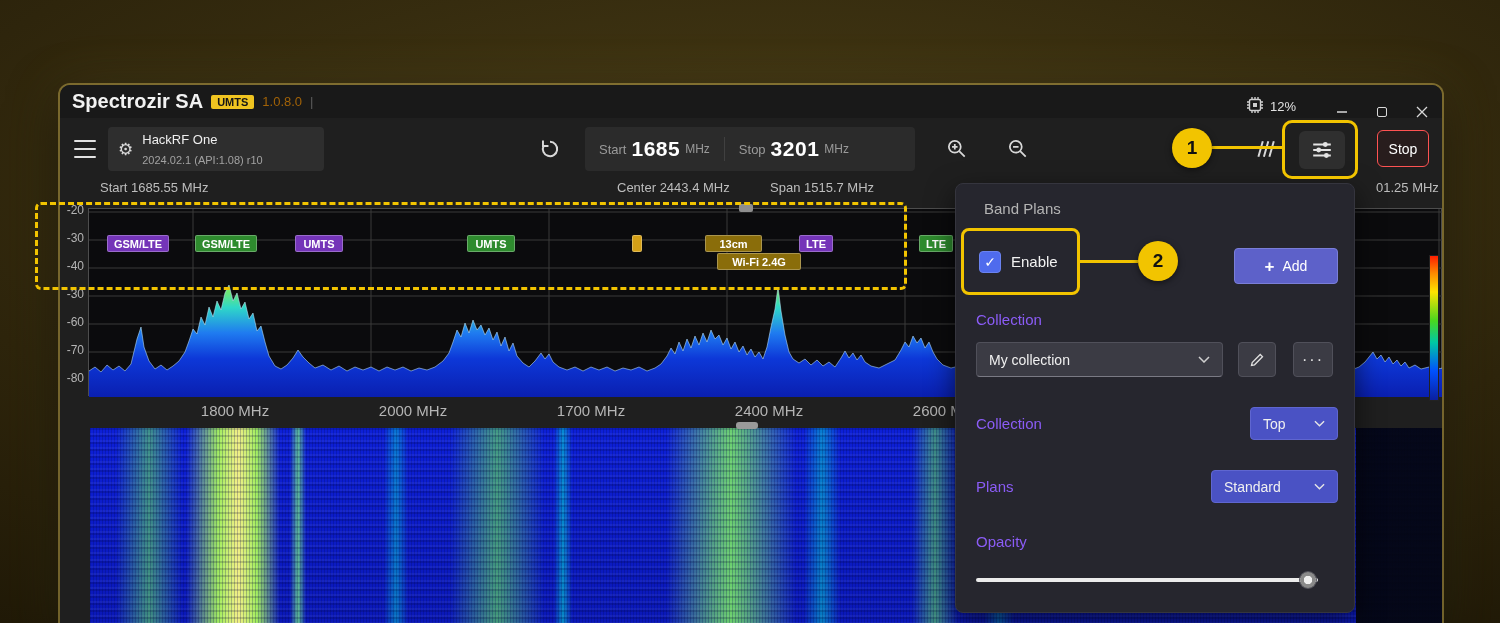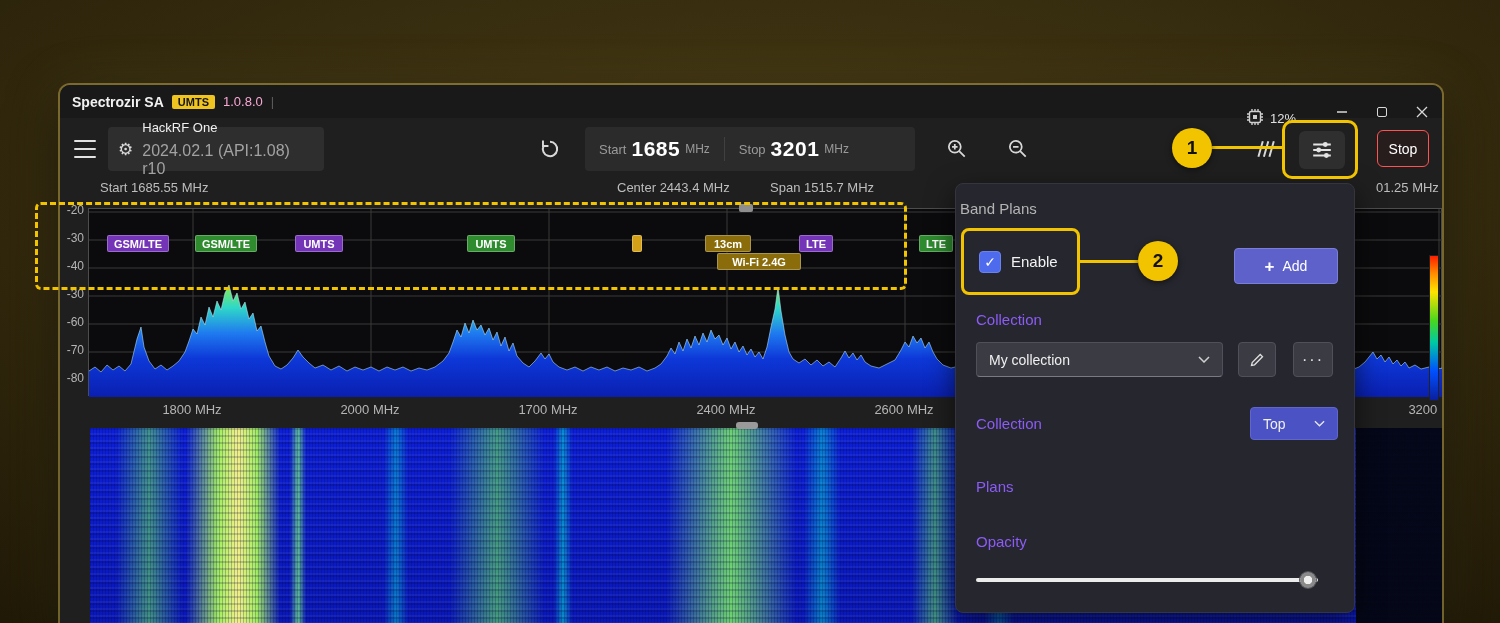--- a/index.html
+++ b/index.html
@@ -14,57 +14,57 @@
   
   #app {
     position:absolute; left:60px; top:85px; width:1382px; height:560px;
     background:#1f1f1f; border-radius:10px 10px 0 0; overflow:hidden;
     box-shadow:0 0 0 2px rgba(235,205,95,.40), 0 0 55px rgba(235,205,95,.14), 0 14px 50px rgba(0,0,0,.85);
   }
 
   
   .titlebar { position:absolute; left:0; top:0; width:100%; height:33px; background:#191919;
     display:flex; align-items:center; padding:0 0 0 12px; gap:8px; font-size:13px; }
-  .app-name { font-size:14px; font-weight:bold; color:#f2f2f2; }
+  .app-name { font-size:20px; font-weight:bold; color:#f2f2f2; }
   .beta { background:#f0c420; color:#151515; font-size:11px; font-weight:bold; padding:1px 6px; border-radius:2px; }
-  .ver { color:#f9a8d4; }
+  .ver { color:#a16207; }
   .sep { color:#5c5c5c; }
   .devsum { color:#9a9a9a; }
-  .tb-right { margin-left:auto; display:flex; align-items:flex-end;margin-top:21px; }
+  .tb-right { margin-left:auto; display:flex; align-items:flex-start;margin-top:21px; }
   .cpu-wrap { display:flex; align-items:center; gap:6px; margin-right:26px; color:#e0e0e0; }
   .winbtn { width:40px; height:33px; display:flex; align-items:center; justify-content:center; }
   .maxbox { width:10px; height:10px; border:1.3px solid #d8d8d8; border-radius:2px; display:block; }
 
   
   .icon-btn { display:flex; align-items:center; justify-content:center; cursor:pointer; }
   .hamburger { left:14px; top:55px; width:22px; height:18px; display:flex; flex-direction:column; justify-content:space-between; }
   .hamburger i { display:block; height:2.2px; background:#e2e2e2; border-radius:1px; }
   .device-btn { left:48px; top:42px; width:216px; height:44px; background:#2e2e2e; border-radius:4px;
     display:flex; align-items:center; gap:9px; padding:0 10px; }
   .device-btn .l1 { font-size:13px; color:#efefef; }
-  .device-btn .l2 { font-size:16px; color:#a2a2a2; margin-top:7px; }
+  .device-btn .l2 { font-size:11px; color:#a2a2a2; margin-top:7px; }
   .gear { font-size:17px; color:#d8d8d8; }
   .freq-box { left:525px; top:42px; width:330px; height:44px; background:#2b2b2b; border-radius:4px;
     display:flex; align-items:center; padding:0 14px; }
   .freq-box .lab { font-size:13px; color:#9a9a9a; }
   .freq-box b { font-size:21px; color:#fff; margin:0 5px; letter-spacing:.5px; }
   .freq-box .unit { font-size:12px; color:#9a9a9a; }
   .freq-div { width:1px; height:24px; background:#404040; margin:0 14px; }
   .filter-btn { left:1239px; top:46px; width:46px; height:38px; background:#2f2f2f; border-radius:6px; }
   .stop-btn { left:1317px; top:45px; width:52px; height:37px; background:#281d1d;
     border:1.5px solid #ff5252; border-radius:6px; color:#fff; font-size:14px;
     display:flex; align-items:center; justify-content:center; }
 
   
   .readout { position:absolute; font-size:13px; color:#bdbdbd; top:95px; white-space:nowrap; }
 
   
   .plot { left:28px; top:123px; width:1354px; height:188px; background:#0b0b0d; border:1px solid #4d4d4d; }
   .ytick { position:absolute; left:0; width:24px; text-align:right; font-size:12px; color:#b5b5b5; }
-  .xtick { position:absolute; top:317px; transform:translateX(-50%); font-size:13px; color:#b5b5b5; white-space:nowrap; }
+  .xtick { position:absolute; top:317px; transform:translateX(-50%); font-size:15px; color:#b5b5b5; white-space:nowrap;margin-left:43px; }
   .badge { position:absolute; top:26px; height:17px; line-height:16px; font-size:11px; font-weight:bold;
     color:#fff; text-align:center; border-radius:2px; border:1px solid rgba(255,255,255,.28); overflow:hidden; }
   .bp { background:#7434b8; }
   .bg { background:#2e8b2e; }
   .bo { background:#8a6d0a; }
   .bgold { background:#d4a017; }
   .fps { position:absolute; top:124px; left:1310px; font-size:12px; color:#b5b5b5; }
   .center-handle { left:679px; top:119px; width:14px; height:8px; background:#8e8e8e; border-radius:2px; }
 
   
@@ -87,21 +87,21 @@
       linear-gradient(90deg, transparent, rgba(0,225,200,.5) 50%, transparent) 714px 0/36px 100% no-repeat,
       linear-gradient(90deg, transparent, rgba(95,220,85,.6) 50%, transparent) 822px 0/46px 100% no-repeat,
       linear-gradient(90deg, transparent, rgba(0,215,195,.4) 50%, transparent) 894px 0/30px 100% no-repeat,
       linear-gradient(180deg,#0d20d8,#0a17b4);
   }
   .wf-handle { left:676px; top:337px; width:22px; height:7px; background:#9a9a9a; border-radius:3px; }
 
   
   .panel { left:895px; top:98px; width:400px; height:430px; background:#26262e; border-radius:8px;
     box-shadow:0 10px 28px rgba(0,0,0,.6); border:1px solid #35353e; }
-  .panel .sect { position:absolute; left:4px; font-size:15px; color:#b4b4b4; }
+  .panel .sect { position:absolute; left:28px; font-size:15px; color:#b4b4b4; }
   .panel .flabel { position:absolute; left:20px; font-size:15px; color:#8b5cf6; }
   .checkbox { position:absolute; left:23px; top:67px; width:22px; height:22px; background:#4f6bed;
     border:1px solid #6a82f0; border-radius:4px; color:#fff; font-size:14px;
     display:flex; align-items:center; justify-content:center; }
   .enable-lab { position:absolute; left:55px; top:69px; font-size:15px; color:#f2f2f2; }
   .add-btn { position:absolute; left:278px; top:64px; width:104px; height:36px; background:#5d61c9;
     border:1px solid #7a7ed8; border-radius:4px; color:#fff; font-size:14px;
     display:flex; align-items:center; justify-content:center; gap:8px; }
   .add-btn .plus { font-size:17px; font-weight:bold; line-height:1; }
   .drop { position:absolute; background:#3b3b44; border:1px solid #50505a; border-bottom-color:#7a7a84;
@@ -263,21 +263,21 @@
       </g>
       <path fill="url(#tg)" d="M0,162 L6,158 L12,163 L18,156 L24,161 L30,157 L36,162 L42,155 L48,130 L52,118 L55,138 L60,152 L66,160 L72,156 L78,161 L84,157 L90,152 L96,143 L100,132 L104,120 L108,125 L112,108 L116,116 L120,98 L124,108 L128,92 L132,101 L136,84 L140,76 L144,92 L148,84 L152,100 L156,93 L160,110 L164,104 L168,122 L172,117 L176,133 L180,147 L186,157 L192,160 L198,156 L204,149 L209,141 L214,148 L220,154 L226,159 L234,156 L242,161 L250,157 L258,162 L266,158 L274,161 L282,158 L290,162 L298,158 L306,161 L314,158 L322,162 L330,159 L338,161 L346,158 L354,152 L360,144 L364,133 L368,121 L372,128 L376,114 L380,124 L384,111 L388,121 L392,116 L396,126 L400,119 L404,131 L408,123 L412,137 L416,128 L420,142 L424,134 L428,147 L434,154 L440,158 L446,152 L452,144 L456,150 L460,145 L464,153 L470,158 L478,161 L486,158 L494,162 L502,158 L510,161 L518,158 L526,162 L534,159 L542,161 L550,158 L558,162 L566,159 L572,155 L578,147 L582,139 L586,145 L590,133 L594,142 L598,130 L602,139 L606,127 L610,136 L614,124 L618,133 L622,121 L626,130 L630,126 L634,136 L638,129 L642,140 L646,133 L650,143 L654,137 L658,146 L662,140 L666,148 L670,143 L674,150 L678,138 L682,118 L686,100 L689,78 L692,102 L696,126 L700,143 L704,150 L710,154 L716,150 L722,156 L728,151 L734,157 L740,153 L746,158 L752,149 L756,142 L760,149 L764,144 L768,151 L772,146 L776,153 L782,157 L790,159 L798,155 L806,151 L812,141 L816,133 L820,138 L824,127 L828,134 L832,129 L836,139 L840,133 L844,143 L848,150 L854,156 L862,159 L870,157 L878,161 L886,158 L894,161 L902,158 L910,162 L918,159 L926,161 L934,158 L942,162 L950,159 L958,161 L966,158 L974,162 L982,159 L990,161 L998,158 L1006,162 L1014,159 L1022,161 L1030,158 L1038,162 L1046,159 L1054,161 L1062,158 L1070,162 L1078,159 L1086,161 L1094,158 L1102,162 L1110,159 L1118,161 L1126,158 L1134,162 L1142,159 L1150,161 L1158,158 L1166,162 L1174,159 L1182,161 L1190,158 L1198,162 L1206,159 L1214,161 L1222,158 L1230,161 L1238,157 L1246,161 L1254,158 L1262,161 L1270,158 L1276,153 L1280,148 L1284,143 L1288,150 L1292,146 L1296,153 L1300,148 L1304,155 L1308,151 L1312,157 L1316,153 L1320,159 L1326,156 L1332,160 L1340,158 L1348,160 L1354,159 L1354,188 L0,188 Z"></path>
       <path fill="none" stroke="#bfe8ff" stroke-opacity=".55" stroke-width="1" d="M0,162 L6,158 L12,163 L18,156 L24,161 L30,157 L36,162 L42,155 L48,130 L52,118 L55,138 L60,152 L66,160 L72,156 L78,161 L84,157 L90,152 L96,143 L100,132 L104,120 L108,125 L112,108 L116,116 L120,98 L124,108 L128,92 L132,101 L136,84 L140,76 L144,92 L148,84 L152,100 L156,93 L160,110 L164,104 L168,122 L172,117 L176,133 L180,147 L186,157 L192,160 L198,156 L204,149 L209,141 L214,148 L220,154 L226,159 L234,156 L242,161 L250,157 L258,162 L266,158 L274,161 L282,158 L290,162 L298,158 L306,161 L314,158 L322,162 L330,159 L338,161 L346,158 L354,152 L360,144 L364,133 L368,121 L372,128 L376,114 L380,124 L384,111 L388,121 L392,116 L396,126 L400,119 L404,131 L408,123 L412,137 L416,128 L420,142 L424,134 L428,147 L434,154 L440,158 L446,152 L452,144 L456,150 L460,145 L464,153 L470,158 L478,161 L486,158 L494,162 L502,158 L510,161 L518,158 L526,162 L534,159 L542,161 L550,158 L558,162 L566,159 L572,155 L578,147 L582,139 L586,145 L590,133 L594,142 L598,130 L602,139 L606,127 L610,136 L614,124 L618,133 L622,121 L626,130 L630,126 L634,136 L638,129 L642,140 L646,133 L650,143 L654,137 L658,146 L662,140 L666,148 L670,143 L674,150 L678,138 L682,118 L686,100 L689,78 L692,102 L696,126 L700,143 L704,150 L710,154 L716,150 L722,156 L728,151 L734,157 L740,153 L746,158 L752,149 L756,142 L760,149 L764,144 L768,151 L772,146 L776,153 L782,157 L790,159 L798,155 L806,151 L812,141 L816,133 L820,138 L824,127 L828,134 L832,129 L836,139 L840,133 L844,143 L848,150 L854,156 L862,159 L870,157 L878,161 L886,158 L894,161 L902,158 L910,162 L918,159 L926,161 L934,158 L942,162 L950,159 L958,161 L966,158 L974,162 L982,159 L990,161 L998,158 L1006,162 L1014,159 L1022,161 L1030,158 L1038,162 L1046,159 L1054,161 L1062,158 L1070,162 L1078,159 L1086,161 L1094,158 L1102,162 L1110,159 L1118,161 L1126,158 L1134,162 L1142,159 L1150,161 L1158,158 L1166,162 L1174,159 L1182,161 L1190,158 L1198,162 L1206,159 L1214,161 L1222,158 L1230,161 L1238,157 L1246,161 L1254,158 L1262,161 L1270,158 L1276,153 L1280,148 L1284,143 L1288,150 L1292,146 L1296,153 L1300,148 L1304,155 L1308,151 L1312,157 L1316,153 L1320,159 L1326,156 L1332,160 L1340,158 L1348,160 L1354,159"></path>
     </svg>
 
     <div class="badge bp" style="left:18px;width:62px">GSM/LTE</div>
     <div class="badge bg" style="left:106px;width:62px">GSM/LTE</div>
     <div class="badge bp" style="left:206px;width:48px">UMTS</div>
     <div class="badge bg" style="left:378px;width:48px">UMTS</div>
     <div class="badge bgold" style="left:543px;width:10px"></div>
-    <div class="badge bo" style="left:616px;width:46px">13cm</div>
+    <div class="badge bo" style="left:616px;width:57px">13cm</div>
     <div class="badge bp" style="left:710px;width:34px">LTE</div>
     <div class="badge bo" style="left:628px;width:84px;top:44px">Wi-Fi 2.4G</div>
     <div class="badge bg" style="left:830px;width:34px">LTE</div>
   </div>
   <div class="abs center-handle"></div>
 
   <div class="xtick" style="left:132px">1800 MHz</div>
   <div class="xtick" style="left:310px">2000 MHz</div>
   <div class="xtick" style="left:488px">1700 MHz</div>
   <div class="xtick" style="left:666px">2400 MHz</div>
@@ -320,20 +320,26 @@
 
     <div class="flabel" style="top:231px">Collection</div>
     <div class="drop blue" style="left:294px;top:223px;width:88px;height:33px">
       <span>Top</span>
       <svg width="11" height="7" viewBox="0 0 12 7">
           <path d="M1 1l5 5 5-5" fill="none" stroke="#e6e6e6" stroke-width="1.5"></path>
         </svg>
     </div>
 
     <div class="flabel" style="top:294px">Plans</div>
+    <div class="drop blue" style="left:255px;top:286px;width:127px;height:33px">
+      <span>Standard</span>
+      <svg width="11" height="7" viewBox="0 0 12 7">
+          <path d="M1 1l5 5 5-5" fill="none" stroke="#e6e6e6" stroke-width="1.5"></path>
+        </svg>
+    </div>
 
     <div class="flabel" style="top:349px">Opacity</div>
     <div class="slider">
       <div class="track"></div>
       <div class="thumb"></div>
     </div>
   </div>
 </div>
 
 <div class="ann dash-rect"></div>

